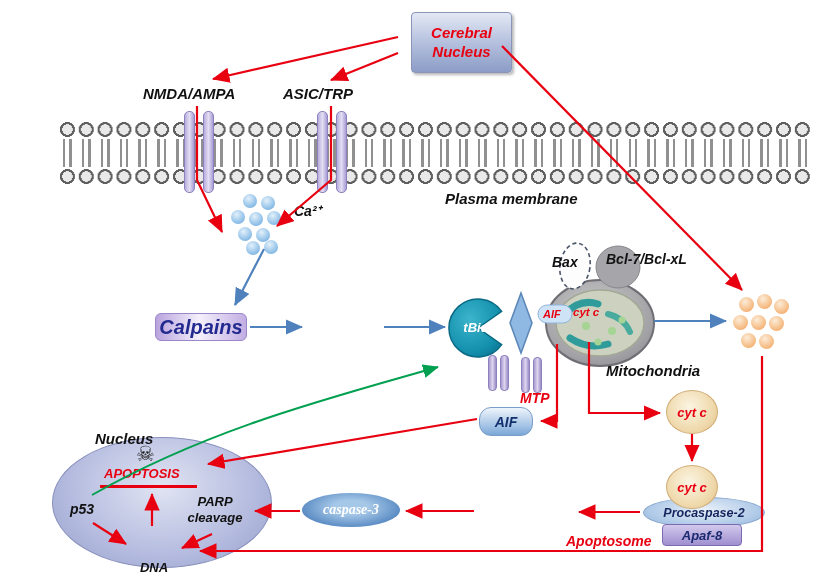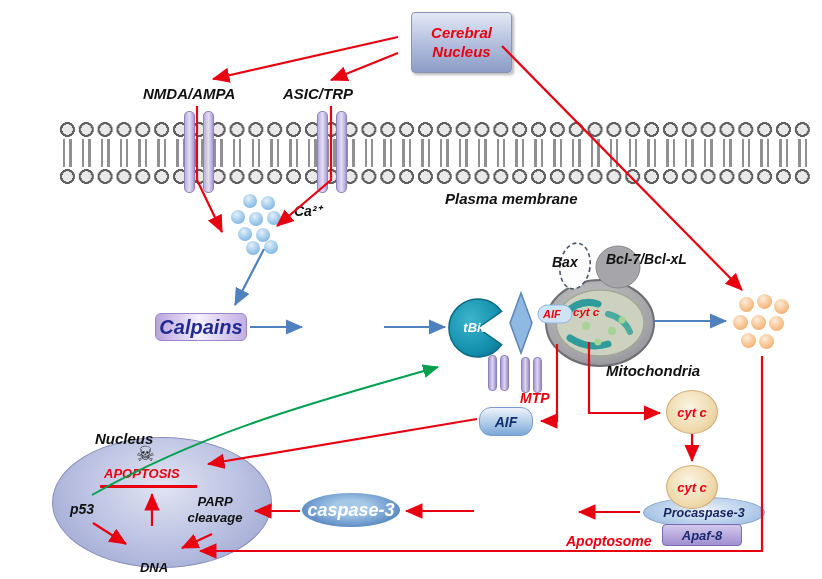--- a/index.html
+++ b/index.html
@@ -25,22 +25,22 @@
   .node{position:absolute;display:flex;align-items:center;justify-content:center;
         font-weight:bold;font-style:italic;z-index:3;text-align:center;}
   .ci-box{left:411px;top:12px;width:101px;height:61px;border:1px solid #8a93b8;border-radius:4px;
         background:linear-gradient(180deg,#e3e8f4 0%,#b9c4e0 45%,#8b9cc6 100%);
         flex-direction:column;color:#e80011;font-size:15px;line-height:1.25;
         box-shadow:2px 2px 3px rgba(0,0,0,.28);}
   .calpains{left:155px;top:313px;width:92px;height:28px;border-radius:6px;border:1px solid #9a86c8;
         background:linear-gradient(90deg,#b9a4de,#f4f0fb 48%,#c2aee3);color:#232a8f;font-size:20px;}
   .bid{left:307px;top:307px;width:74px;height:40px;border-radius:50%;color:#fff;font-size:14px;
         background:radial-gradient(ellipse at 45% 38%,#a3c263,#6a9440 62%,#47761f);}
-  .casp{border-radius:50%;color:#fff;font-size:18px;
-        background:radial-gradient(ellipse at 50% 42%,#a6c8e8 25%,#5b8cc4 72%,#3f6f9e);}
+  .casp{border-radius:50%;color:#fff;font-size:14px;
+        background:radial-gradient(ellipse at 50% 42%,#a6c8e8 25%,#5b8cc4 72%,#3f6f9e);font-family:Liberation Serif, serif;}
   .c9{left:477px;top:493px;width:96px;height:34px;}
   .c3{left:302px;top:493px;width:98px;height:34px;}
   .procasp{left:643px;top:497px;width:122px;height:31px;border-radius:50%;color:#15255e;font-size:12.5px;
         background:radial-gradient(ellipse at 50% 40%,#eaf1f9,#aac6e6 70%,#84a8d2);border:1px solid #87a6cc;}
   .apaf{left:662px;top:524px;width:80px;height:22px;border-radius:4px;color:#1b2a70;font-size:13px;
         background:linear-gradient(180deg,#d3c9ec,#9f8fd0);border:1px solid #7a6ab0;}
   .aifbox{left:479px;top:407px;width:54px;height:29px;border-radius:12px;color:#13306e;font-size:14px;
         background:linear-gradient(180deg,#eef4fb,#9fc0e4 70%,#7aa6d6);border:1px solid #7a9cc8;}
   .cytc{width:52px;height:44px;border-radius:50%;color:#e80011;font-size:13px;
         background:radial-gradient(circle at 45% 38%,#fbf5e3,#efd9ac 62%,#e0bd85);border:1px solid #d0ad76;}
@@ -104,21 +104,21 @@
   </svg>
 
   <div class="node nucleus"></div>
 
   <div class="node ci-box">
     <span>Cerebral</span>
     <span>Nucleus</span>
   </div>
   <div class="node calpains">Calpains</div>
   <div class="node casp c3">caspase-3</div>
-  <div class="node procasp">Procaspase-3</div>
+  <div class="node procasp">Procaspase-2</div>
   <div class="node apaf">Apaf-8</div>
   <div class="node aifbox">AIF</div>
   <div class="node cytc" style="left:666px;top:390px;">cyt c</div>
   <div class="node cytc" style="left:666px;top:465px;">cyt c</div>
 
   <div class="dots" style="left:228px;top:190px;width:70px;height:66px;">
     <span class="dot cadot" style="left:15px;top:4px;"></span>
     <span class="dot cadot" style="left:33px;top:6px;"></span>
     <span class="dot cadot" style="left:3px;top:20px;"></span>
     <span class="dot cadot" style="left:21px;top:22px;"></span>

